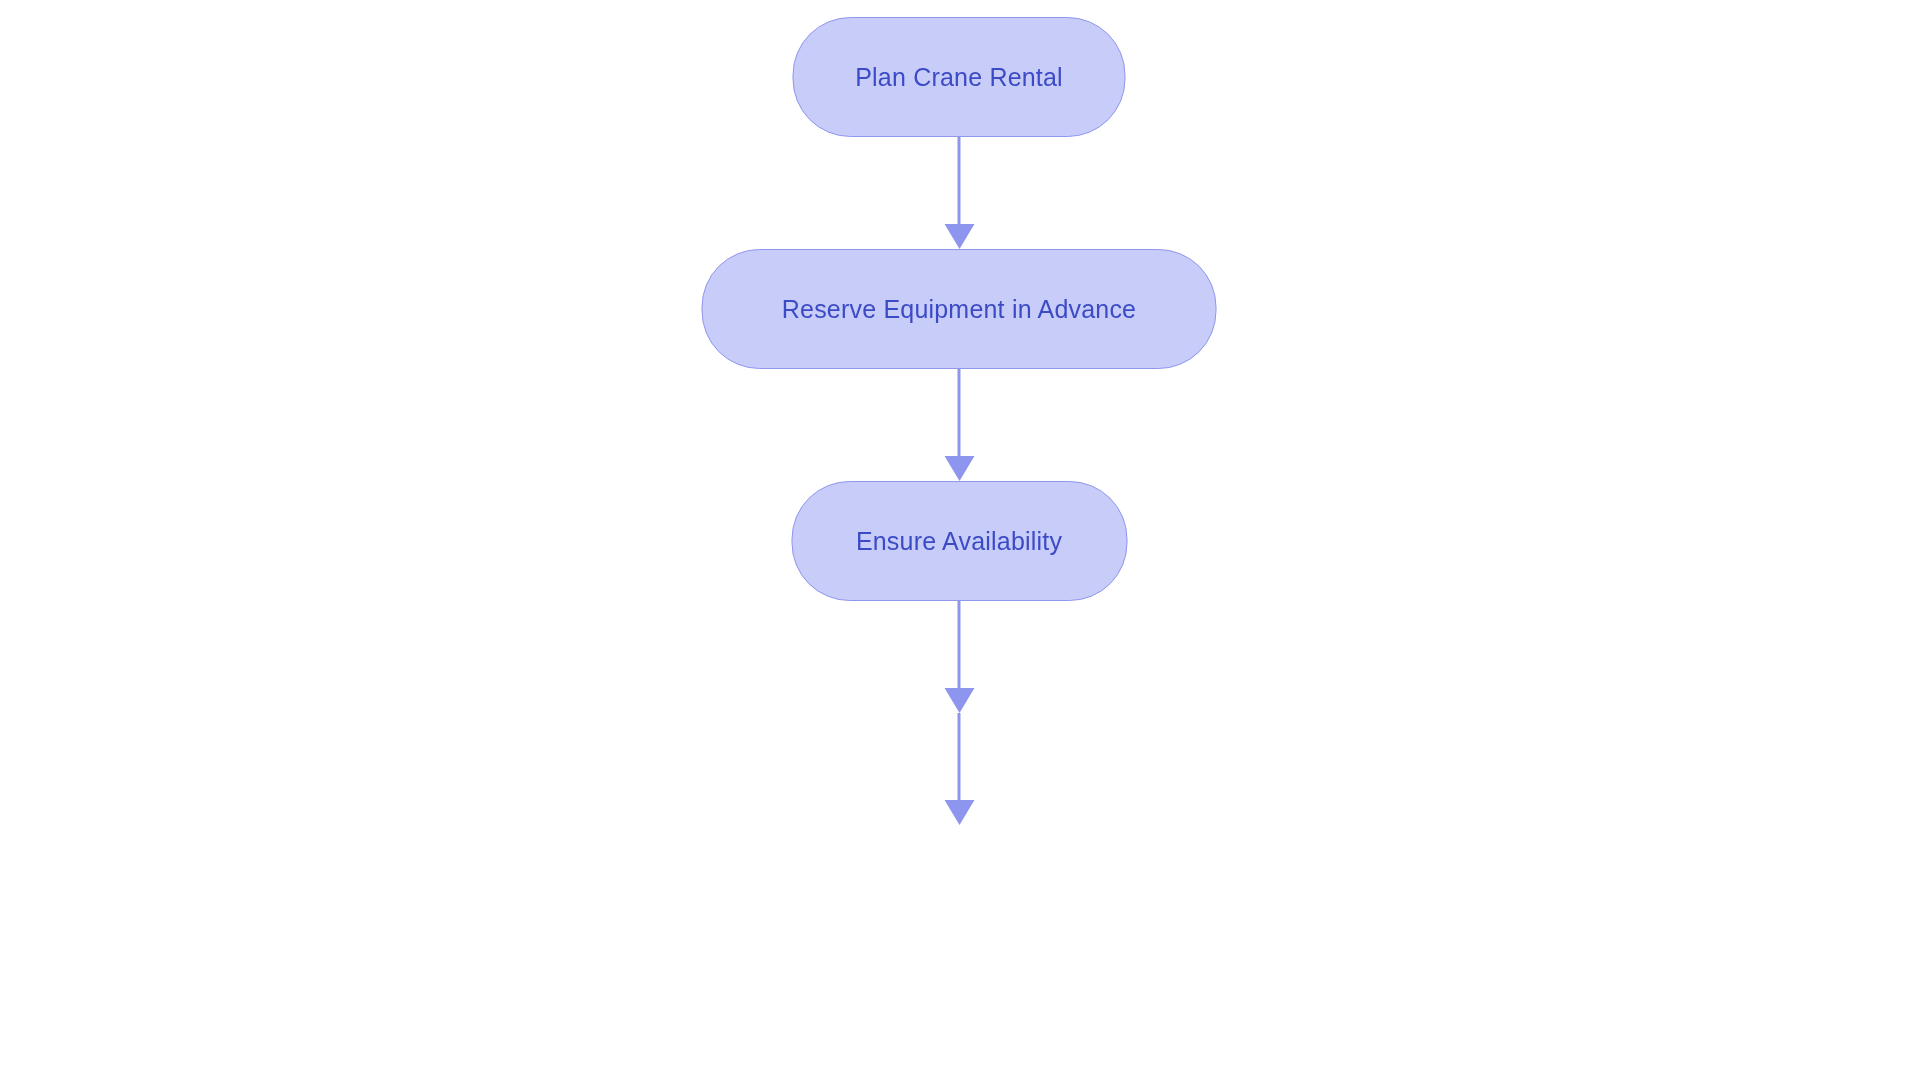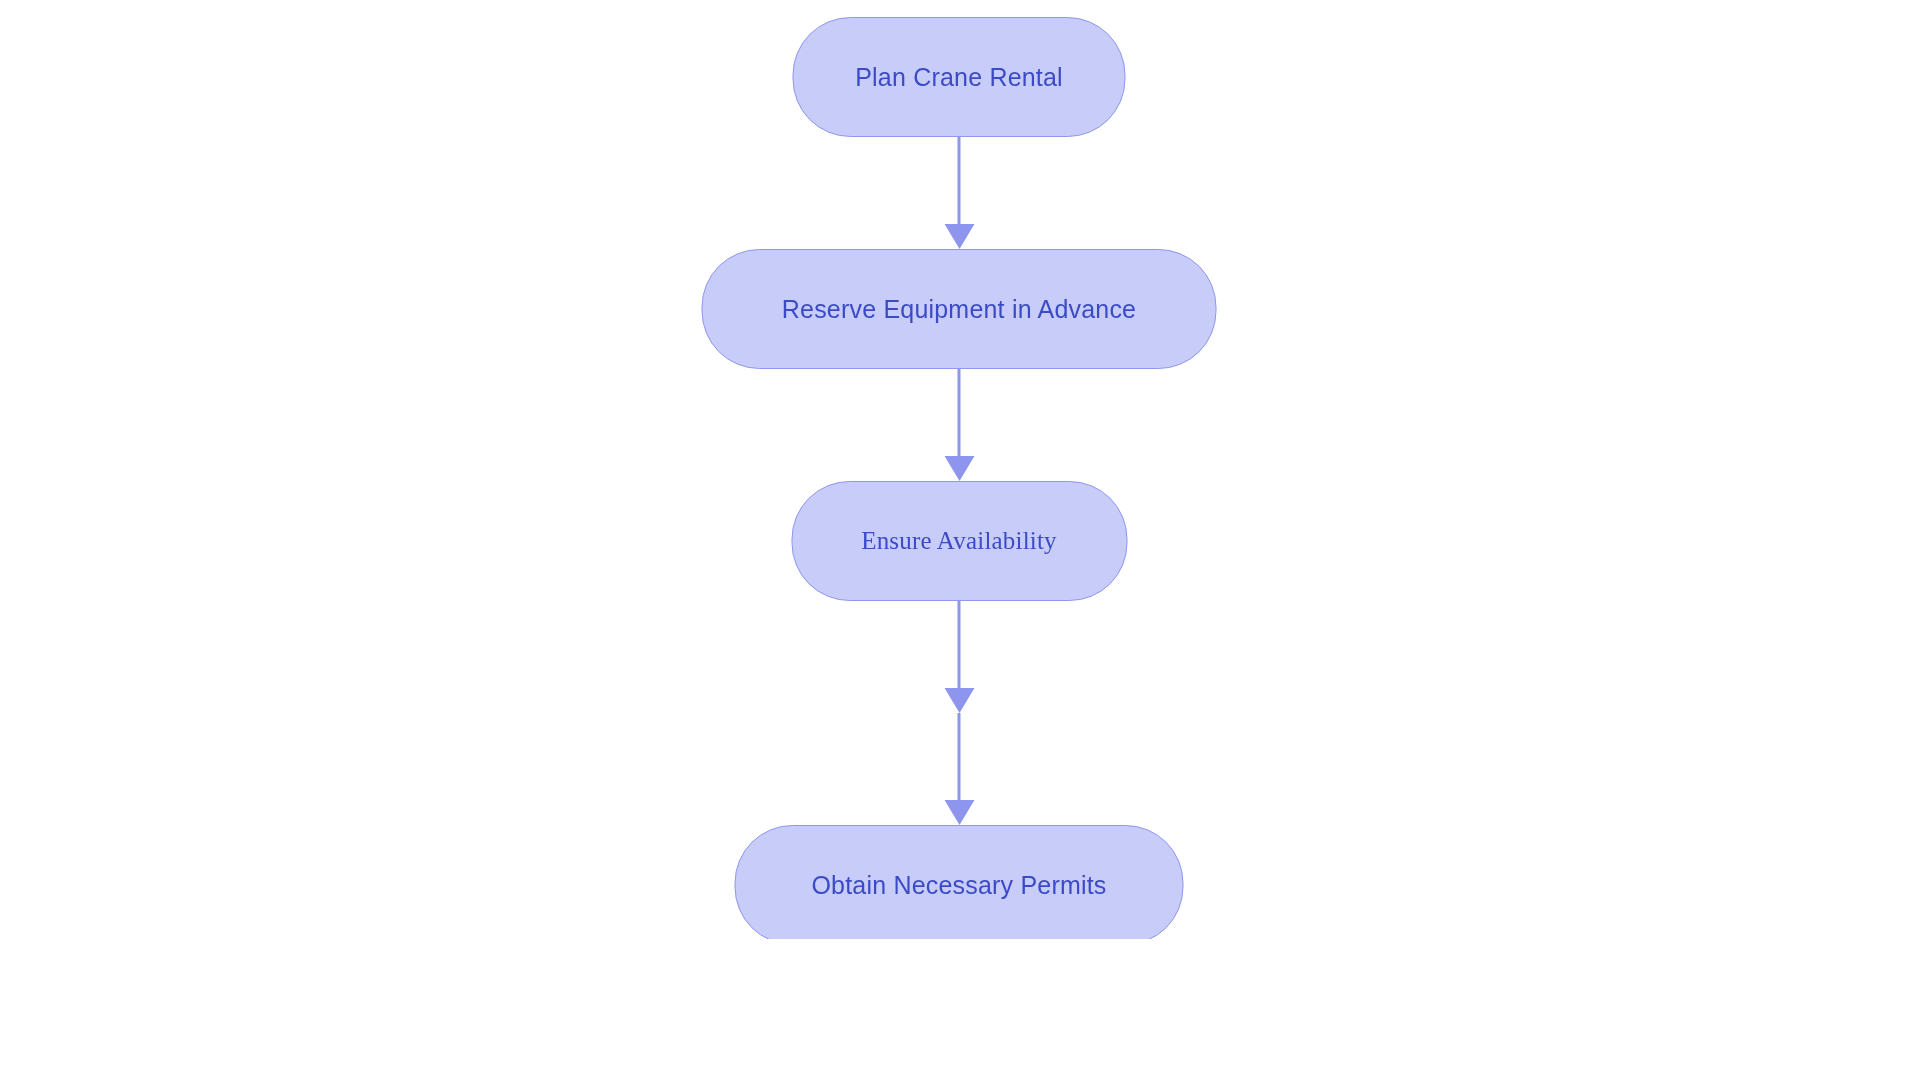--- a/index.html
+++ b/index.html
@@ -33,21 +33,21 @@
     color: #3b4bc6;
     font-size: 25px;
     letter-spacing: 0.2px;
     display: flex;
     align-items: center;
     justify-content: center;
     white-space: nowrap;
   }
   .node.n1 { width: 333px; }
   .node.n2 { width: 515px; }
-  .node.n3 { width: 336px; font-family: Liberation Serif, serif; }
+  .node.n3 { width: 336px; }
   .node.n4 { width: 374px; }
   .node.n5 { width: 449px; }
   .arrow {
     height: 112px;
     display: flex;
     flex-direction: column;
     align-items: center;
   }
   .arrow .line {
     width: 2.6px;
@@ -88,16 +88,15 @@
       <div class="line"></div>
       <div class="head"></div>
     </div>
 
 
     <div class="arrow">
       <div class="line"></div>
       <div class="head"></div>
     </div>
 
-    <div class="node n5">Obtain Necessary Permits</div>
 
   </div>
 </div>
 
 </body></html>

